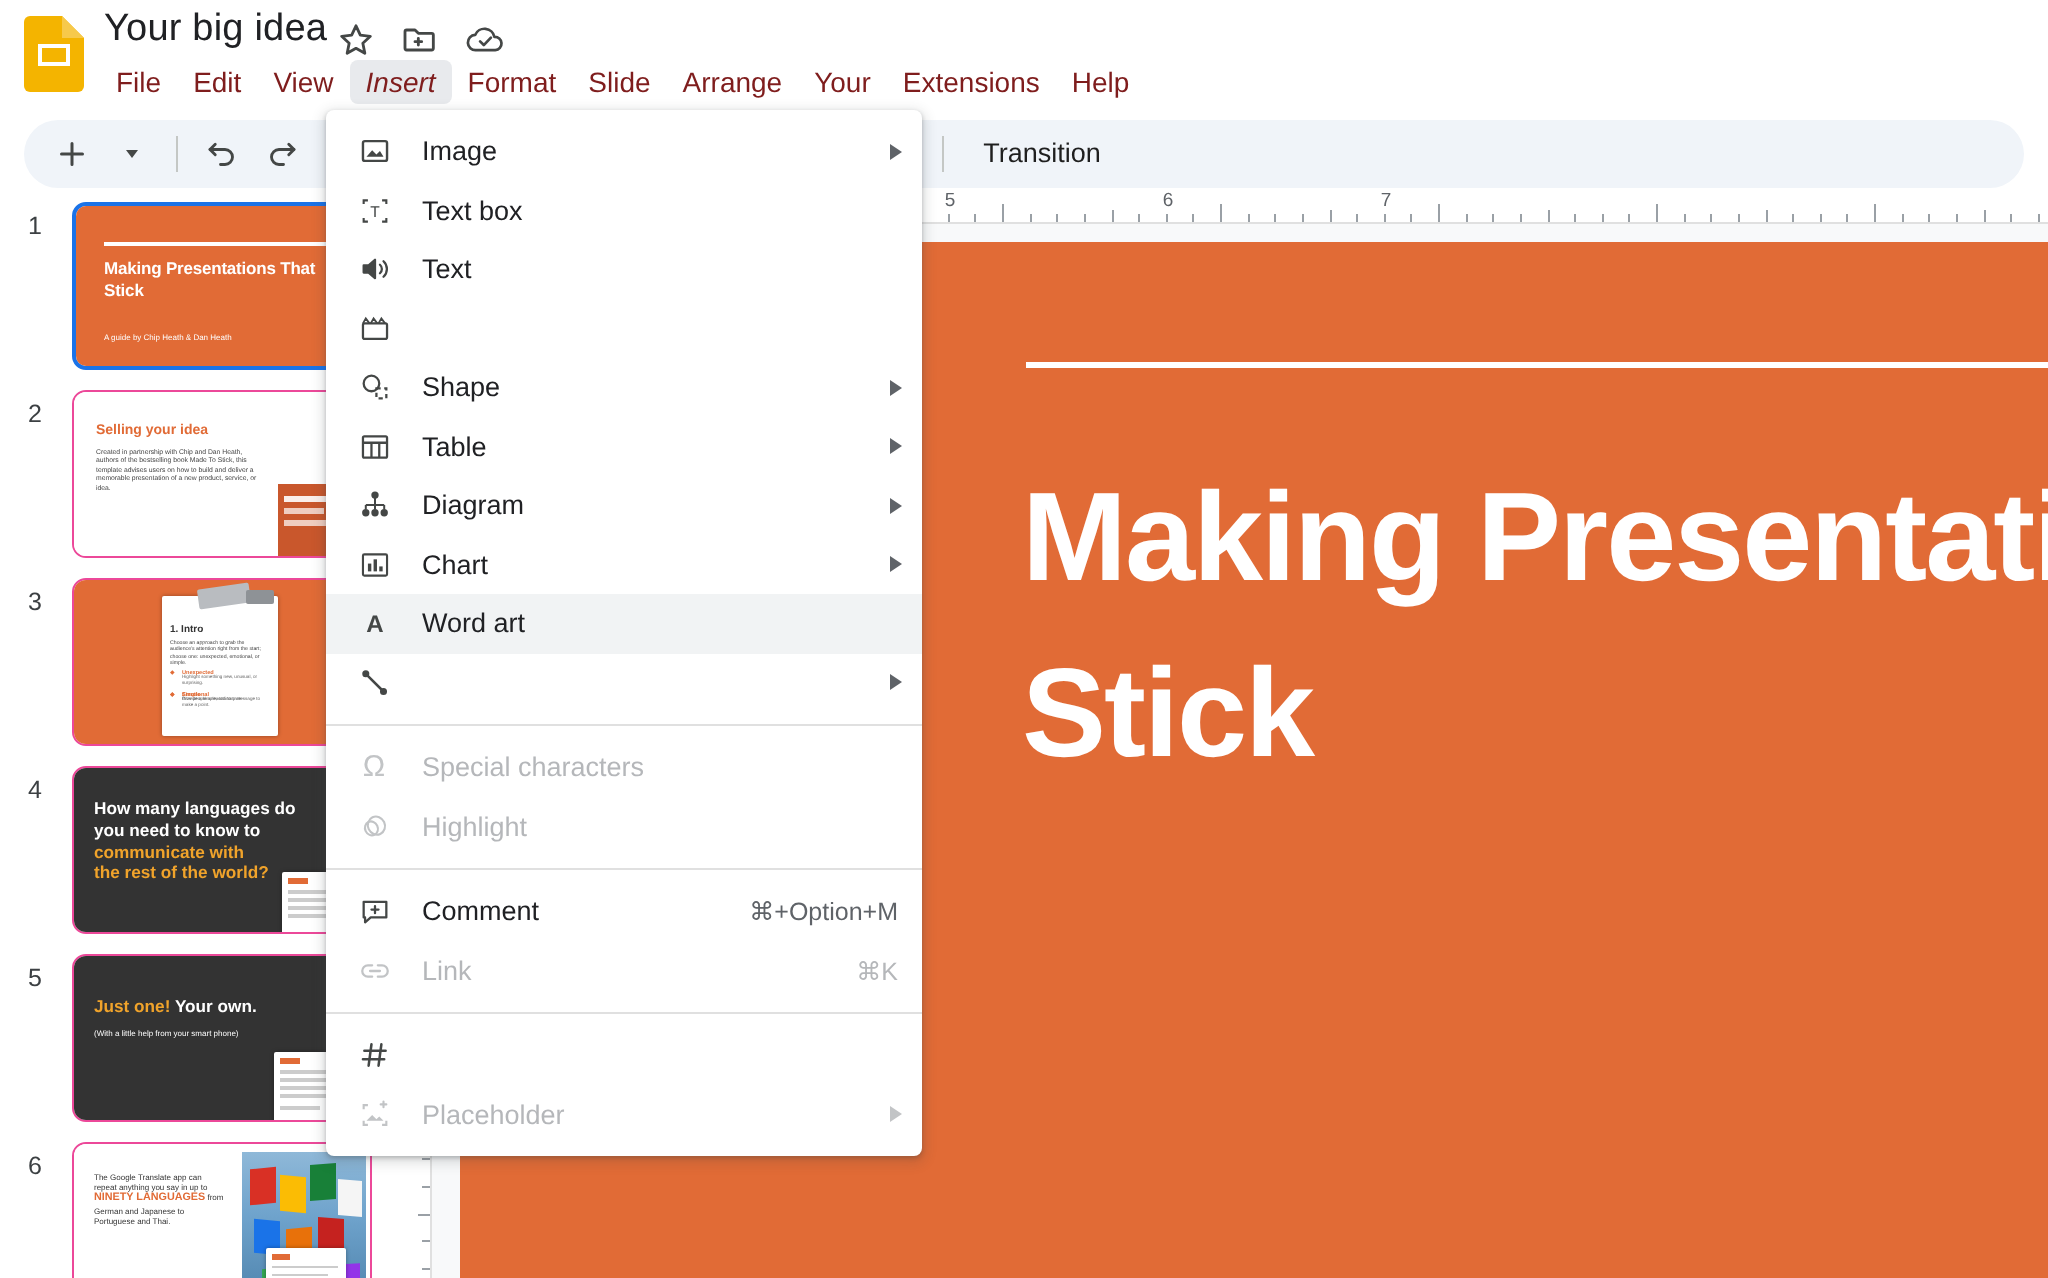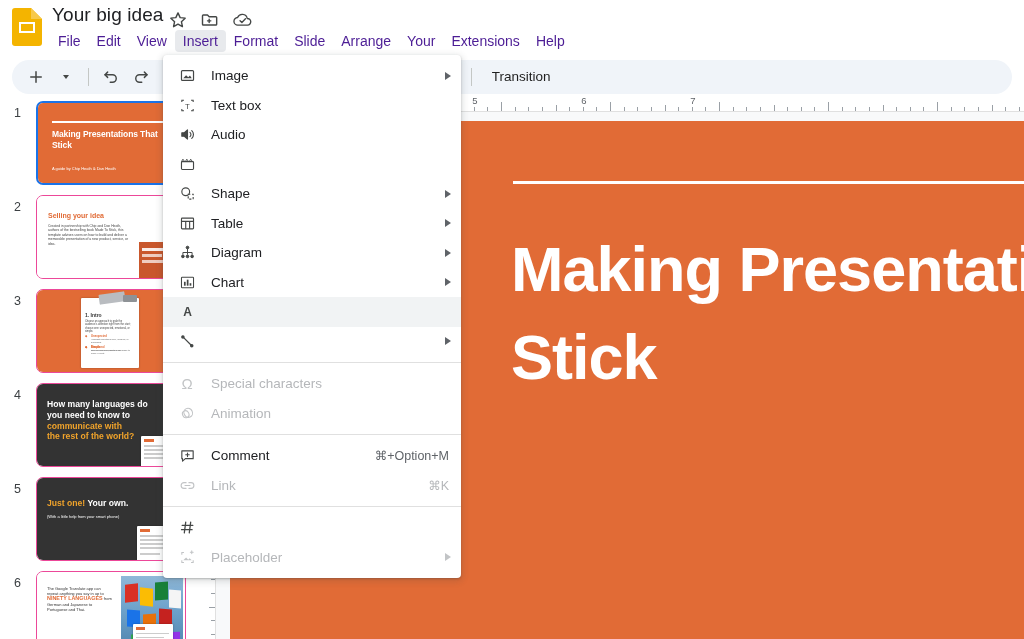--- a/index.html
+++ b/index.html
@@ -17,24 +17,24 @@
   .logo { position: absolute; left: 12px; top: 8px; width: 30px; height: 38px; }
   .doc-title {
     position: absolute; left: 52px; top: 4px;
     font-size: 19px; color: #202124; letter-spacing: .1px;
     white-space: nowrap;
   }
   .title-icons { position: absolute; left: 168px; top: 10px; display: flex; gap: 12px; align-items: center; }
   .ticon { width: 20px; height: 20px; display: block; color: #444746; }
   .menubar { position: absolute; left: 50px; top: 30px; display: flex; gap: 0px; align-items: center; }
   .menu-item {
-    font-size: 14px; color: #4c1d95; padding: 3px 8px; border-radius: 4px;
+    font-size: 14px; color: #7f1d1d; padding: 3px 8px; border-radius: 4px;
     white-space: nowrap; line-height: 16px;
   }
-  .menu-item.active { background: #e8eaed; }
+  .menu-item.active { background: #e8eaed; font-style: italic; }
 
   
   .toolbar {
     position: absolute; left: 12px; top: 60px; height: 34px;
     width: 1000px; background: #f0f4f9; border-radius: 18px;
     display: flex; align-items: center; padding: 0 10px; gap: 2px;
   }
   .tbtn {
     width: 28px; height: 28px; border-radius: 50%;
     display: flex; align-items: center; justify-content: center;
@@ -516,21 +516,21 @@
     </div>
 
     <div class="mrow">
       <span class="micon">
         <svg width="17" height="17" viewBox="0 0 24 24" fill="none" stroke="currentColor" stroke-width="1.6" stroke-linejoin="round">
           <path d="M4 9.5h3.5L12 5.5v13L7.5 14.5H4z" fill="currentColor"></path>
           <path d="M15.5 9a4 4 0 0 1 0 6" stroke-linecap="round"></path>
           <path d="M18 6.5a7.5 7.5 0 0 1 0 11" stroke-linecap="round"></path>
         </svg>
       </span>
-      <span class="mlabel">Audio</span>
+      <span class="mlabel">Text</span>
     </div>
 
     <div class="mrow">
       <span class="micon">
         <svg width="17" height="17" viewBox="0 0 24 24" fill="none" stroke="currentColor" stroke-width="1.6">
           <rect x="3.5" y="8" width="17" height="11" rx="1.2"></rect>
           <path d="M3.5 8l2-3.5 2.6 3.5M9 8l2-3.5 2.6 3.5M14.5 8l2-3.5 2.6 3.5" stroke-width="1.3"></path>
         </svg>
       </span>
     </div>
@@ -583,20 +583,21 @@
       <span class="mlabel">Chart</span>
       <span class="marrow"></span>
     </div>
 
     <div class="mrow hl">
       <span class="micon">
         <svg width="17" height="17" viewBox="0 0 24 24">
           <text x="12" y="18" font-size="17" font-weight="bold" font-family="Liberation Sans, sans-serif" fill="currentColor" text-anchor="middle">A</text>
         </svg>
       </span>
+      <span class="mlabel">Word art</span>
     </div>
 
     <div class="mrow">
       <span class="micon">
         <svg width="17" height="17" viewBox="0 0 24 24" fill="none" stroke="currentColor" stroke-width="1.8" stroke-linecap="round">
           <path d="M5.5 5.5L18 18"></path>
           <circle cx="5.5" cy="5.5" r="1.6" fill="currentColor"></circle>
           <circle cx="18" cy="18" r="1.6" fill="currentColor"></circle>
         </svg>
       </span>
@@ -612,21 +613,21 @@
       <span class="mlabel">Special characters</span>
     </div>
 
     <div class="mrow disabled">
       <span class="micon">
         <svg width="17" height="17" viewBox="0 0 24 24" fill="none" stroke="currentColor" stroke-width="1.5">
           <ellipse cx="13" cy="11" rx="6" ry="6.5" transform="rotate(-25 13 11)"></ellipse>
           <ellipse cx="9.5" cy="13" rx="4.5" ry="5" transform="rotate(-25 9.5 13)"></ellipse>
         </svg>
       </span>
-      <span class="mlabel">Animation</span>
+      <span class="mlabel">Highlight</span>
     </div>
 
     <div class="msep"></div>
 
     <div class="mrow">
       <span class="micon">
         <svg width="17" height="17" viewBox="0 0 24 24" fill="none" stroke="currentColor" stroke-width="1.6">
           <path d="M4 5.5h16v11H9l-4 3.5v-3.5H4z" stroke-linejoin="round"></path>
           <path d="M12 8.5v5M9.5 11h5" stroke-linecap="round"></path>
         </svg>

